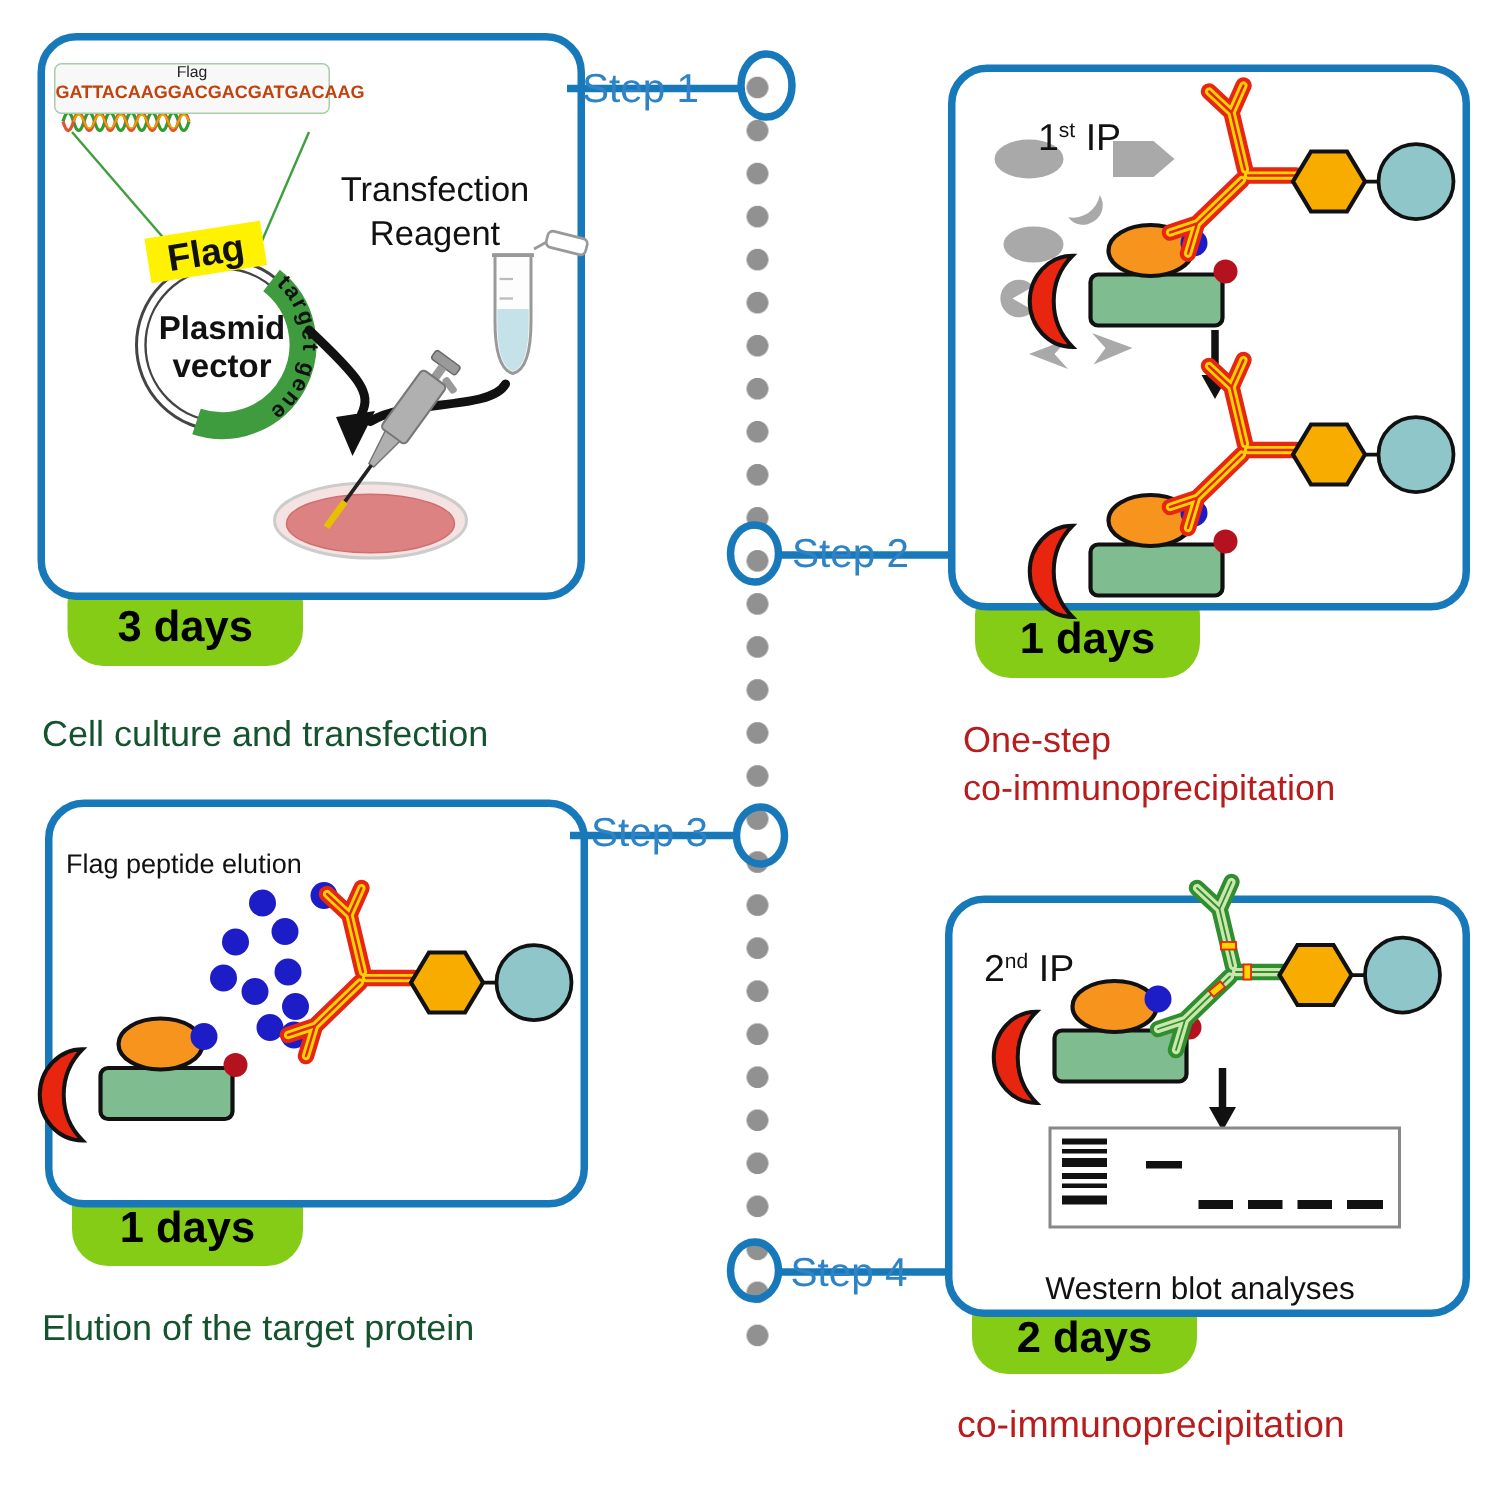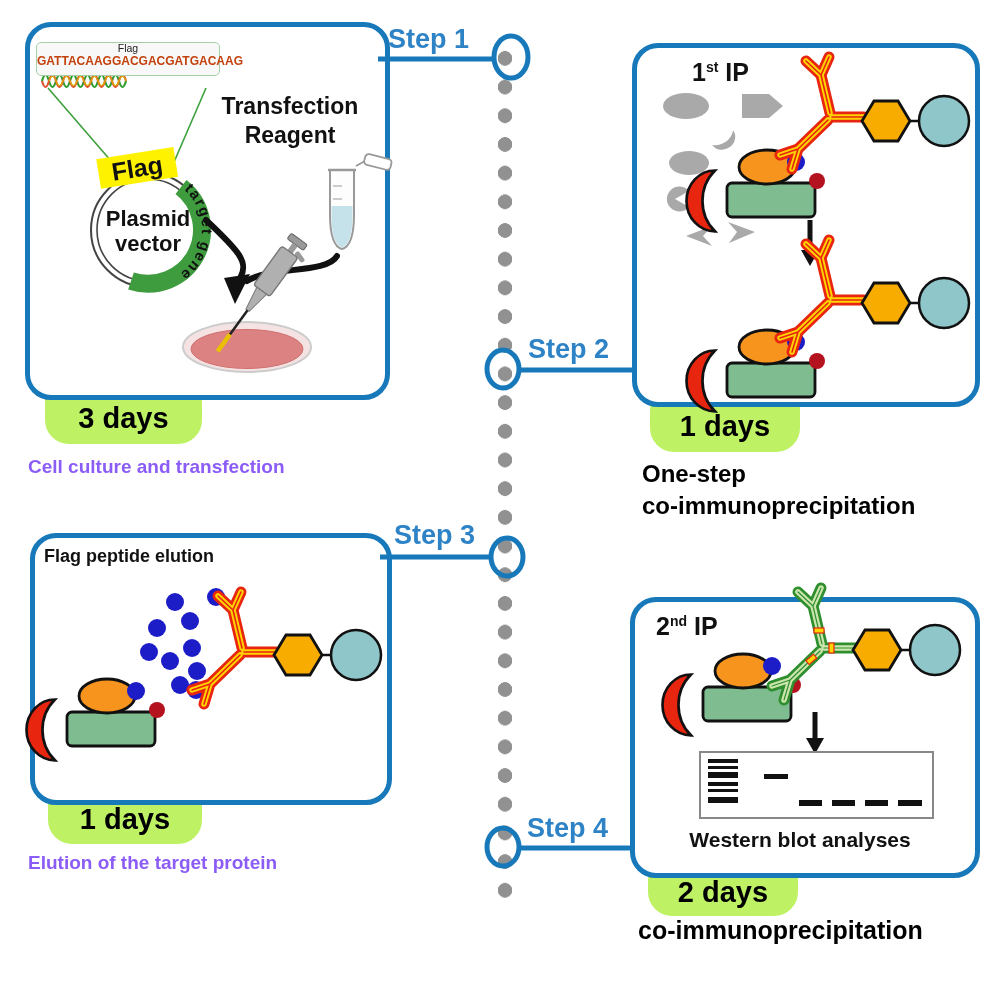--- a/index.html
+++ b/index.html
@@ -1,26 +1,26 @@
 <!DOCTYPE html>
 <html><head>
 <meta charset="utf-8">
 <style>
   html,body{margin:0;padding:0;background:#fff;}
   #canvas{position:relative;width:996px;height:996px;background:#fff;overflow:hidden;
           font-family:"Liberation Sans", sans-serif;color:#111;}
   .panel{position:absolute;background:#fff;border:5px solid #1879ba;border-radius:26px;z-index:1;}
-  .tag{position:absolute;background:#bef264;border-radius:16px 16px 24px 24px;z-index:0;
+  .tag{position:absolute;background:#84cc16;border-radius:16px 16px 24px 24px;z-index:0;
        display:flex;align-items:center;justify-content:center;font-weight:bold;
        font-size:29px;color:#000;padding-top:6px;box-sizing:border-box;}
   .gfx{position:absolute;left:0;top:0;z-index:2;pointer-events:none;}
-  .txt{position:absolute;z-index:3;font-weight:bold;white-space:nowrap;}
+  .txt{position:absolute;z-index:3;font-weight:normal;white-space:nowrap;margin-top:20px;}
   .step-label{font-size:27px;color:#2e83c6;}
-  .caption{font-size:19px;color:#8b5cf6;}
-  .caption2{font-size:24px;color:#000000;line-height:32px;}
+  .caption{font-size:24px;color:#14532d;}
+  .caption2{font-size:24px;color:#b91c1c;line-height:32px;}
   .ip-title{font-size:25px;color:#111;}
   .ip-title sup{font-size:14px;}
   .ip-title .ipword{margin-left:7px;}
   #dots{position:absolute;left:497px;top:44px;width:16px;height:862px;z-index:0;
         background-image:radial-gradient(circle, #919191 0 7px, transparent 7.5px);
         background-size:16px 28.7px;background-repeat:repeat-y;background-position:center top;}
   #flagbox{position:absolute;left:36px;top:42px;width:184px;height:34px;z-index:3;
            background:#f8f8f8;border:1.5px solid #a6cfa6;border-radius:5px;text-align:center;
            box-sizing:border-box;line-height:1.1;}
   #flagbox .t1{font-size:10.5px;color:#222;}

